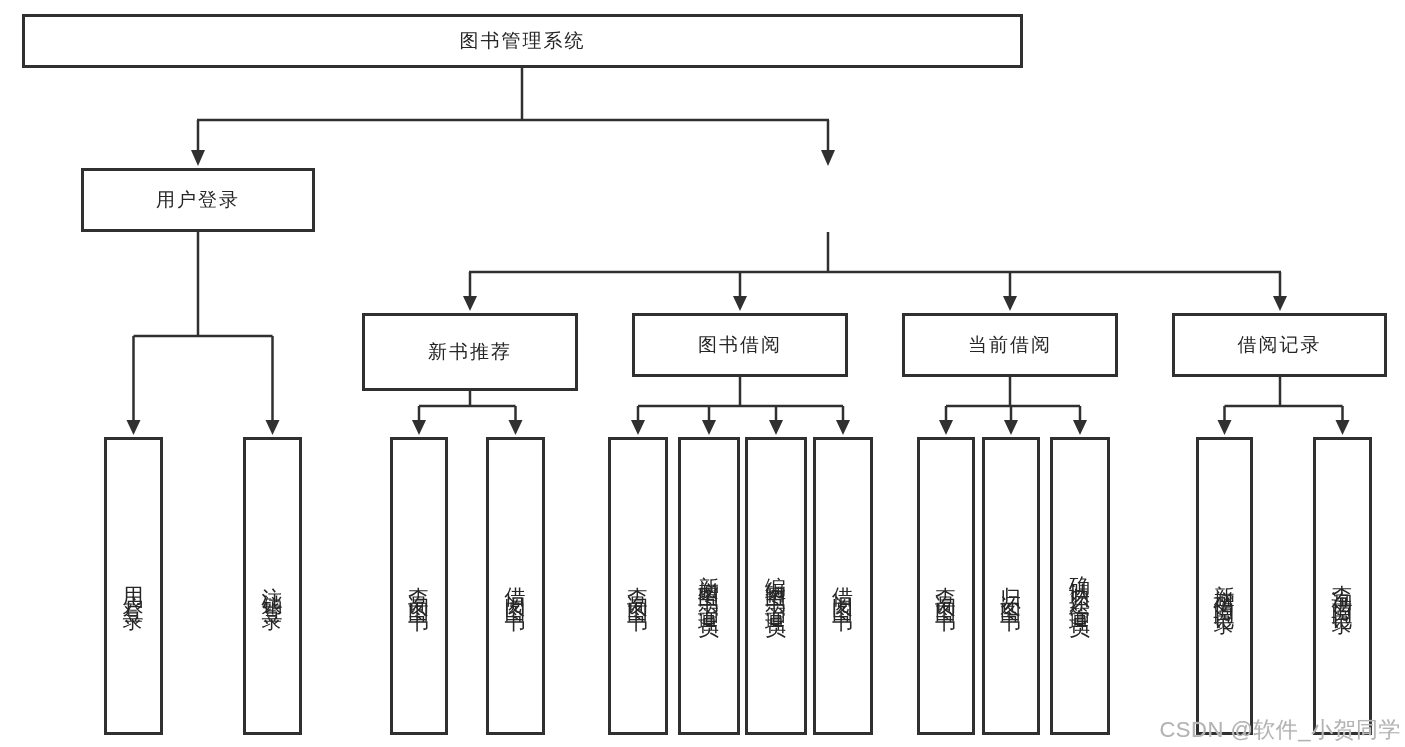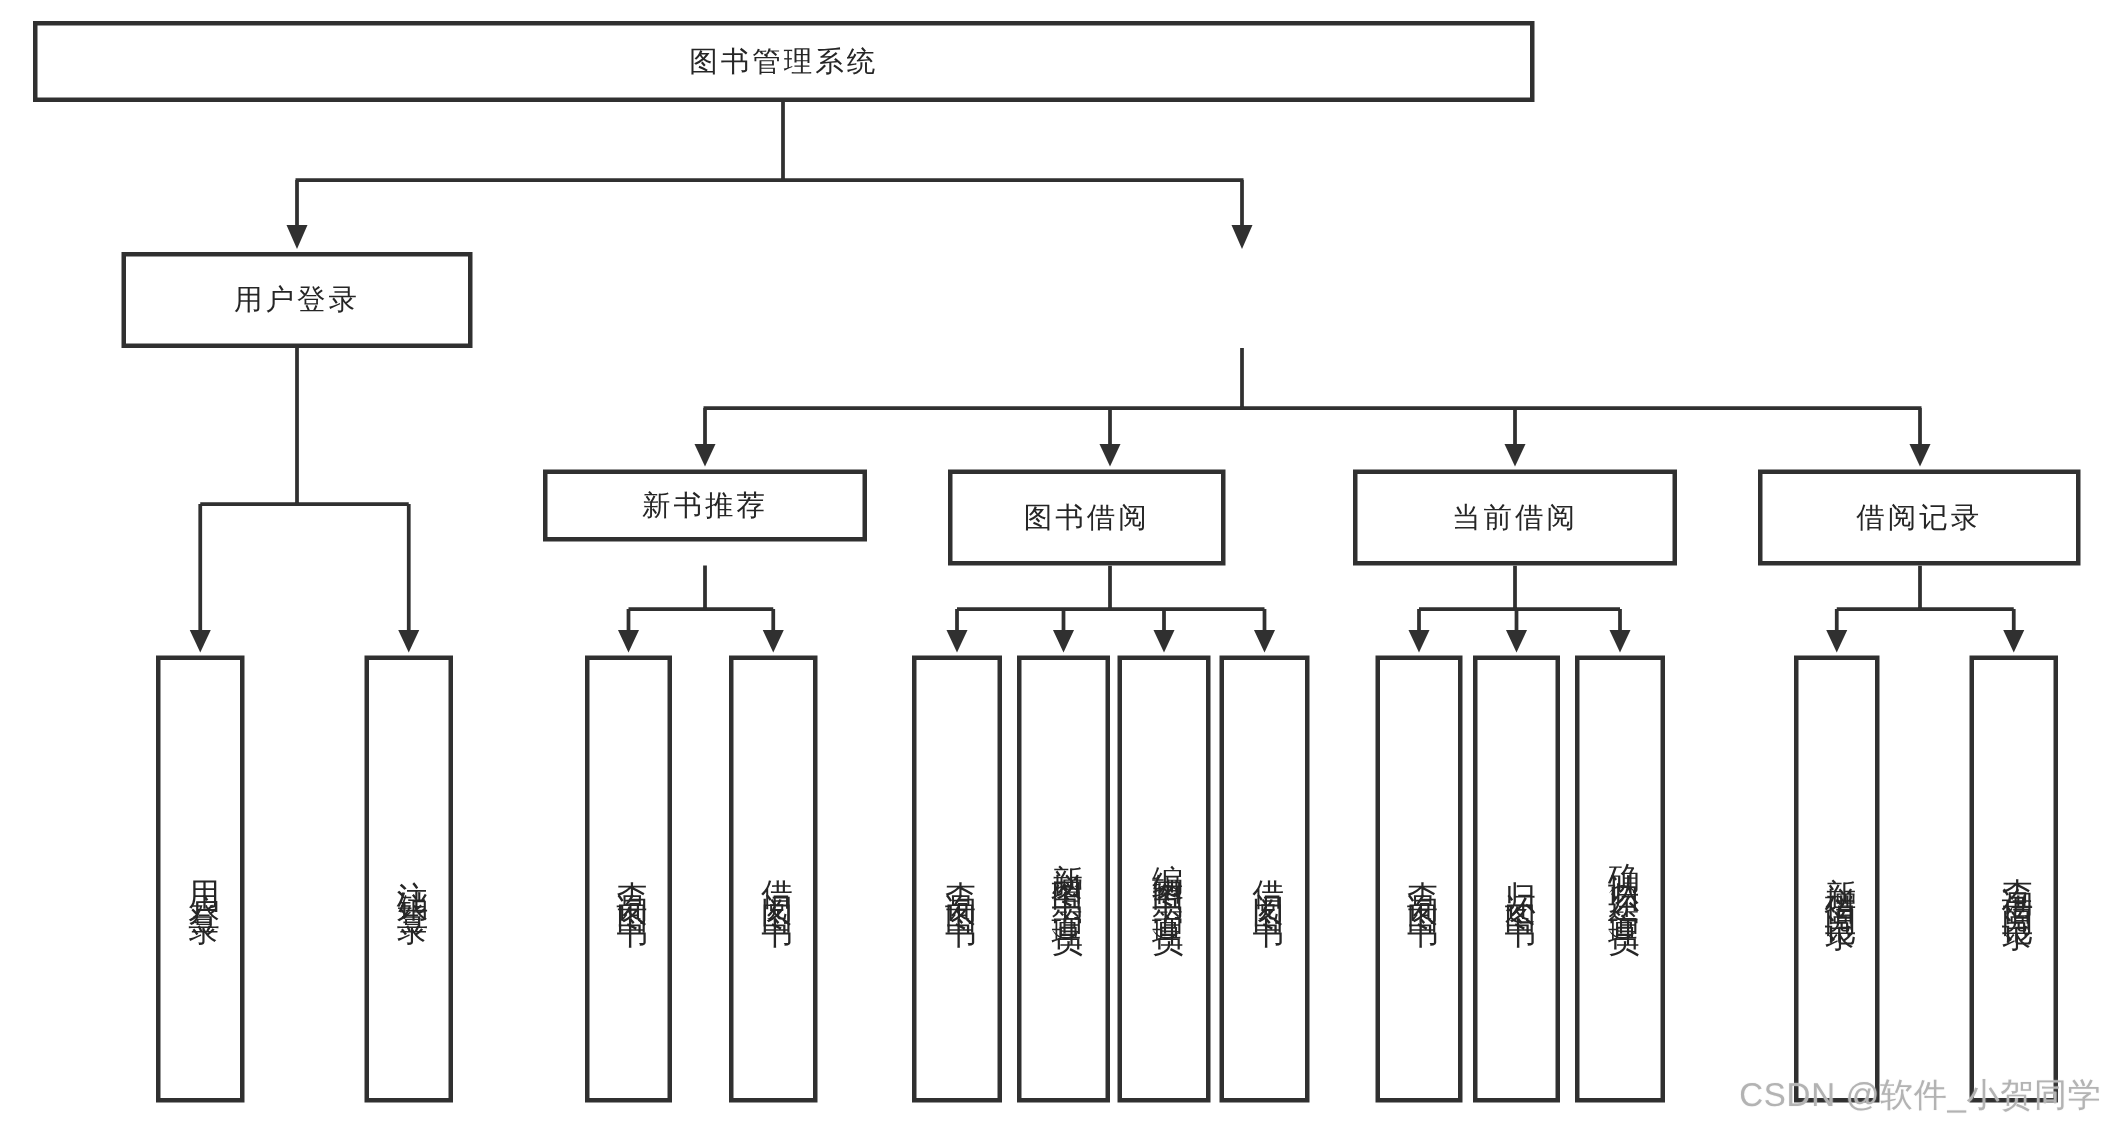--- a/index.html
+++ b/index.html
@@ -20,21 +20,20 @@
   .box {
     position: absolute;
     box-sizing: border-box;
     border: 3px solid #303030;
     background: #ffffff;
     color: #262626;
     display: flex;
     align-items: center;
     justify-content: center;
     z-index: 2;
-    font-family: Liberation Mono, monospace;
   }
   .box.h {
     font-size: 19px;
     letter-spacing: 2px;
     white-space: nowrap;
   }
   .box.v {
     writing-mode: vertical-rl;
     text-orientation: mixed;
     font-size: 21px;
@@ -87,22 +86,22 @@
       <polygon points="1073,420 1087,420 1080,435"></polygon>
       <polygon points="1217.5,420 1231.5,420 1224.5,435"></polygon>
       <polygon points="1335.5,420 1349.5,420 1342.5,435"></polygon>
     </g>
   </svg>
 
   <div class="box h" style="left:22px; top:14px; width:1001px; height:54px;">图书管理系统</div>
 
   <div class="box h" style="left:81px; top:168px; width:234px; height:64px;">用户登录</div>
 
-  <div class="box h" style="left:362px; top:313px; width:216px; height:48px;">新书推荐</div>
-  <div class="box h" style="left:632px; top:313px; width:185px; height:64px;">图书借阅</div>
+  <div class="box h" style="left:362px; top:313px; width:216px; height:78px;">新书推荐</div>
+  <div class="box h" style="left:632px; top:313px; width:216px; height:64px;">图书借阅</div>
   <div class="box h" style="left:1172px; top:313px; width:215px; height:64px;">借阅记录</div>
   <div class="box h" style="left:902px; top:313px; width:216px; height:64px;">当前借阅</div>
 
   <div class="box v" style="left:104px; top:437px; width:59px; height:298px;">用户登录</div>
   <div class="box v" style="left:243px; top:437px; width:59px; height:298px;">注销登录</div>
 
   <div class="box v" style="left:390px; top:437px; width:58px; height:298px;">查询图书</div>
   <div class="box v" style="left:486px; top:437px; width:59px; height:298px;">借阅图书</div>
 
   <div class="box v" style="left:608px; top:437px; width:60px; height:298px;">查询图书</div>

